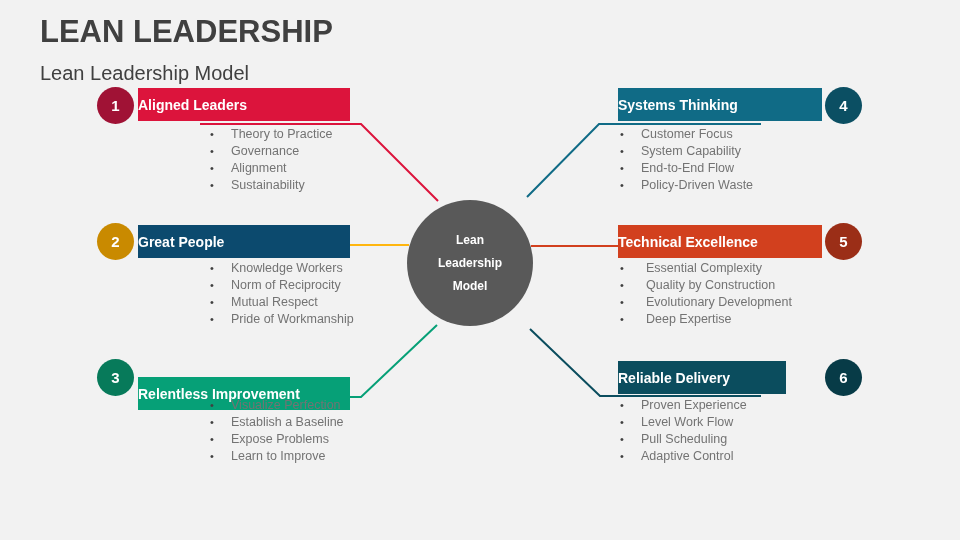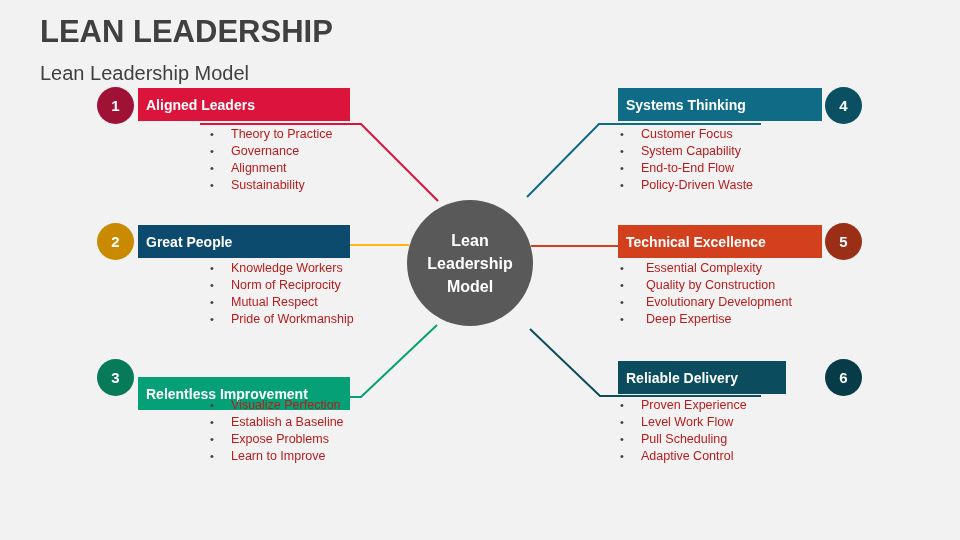--- a/index.html
+++ b/index.html
@@ -2,27 +2,27 @@
 <html><head>
 <meta charset="utf-8">
 <style>
   html, body { margin:0; padding:0; }
   body { width:960px; height:540px; background:#f2f2f2; position:relative; overflow:hidden;
          font-family:"Liberation Sans", "DejaVu Sans", sans-serif; }
   .title { position:absolute; left:40px; top:14px; font-size:31px; font-weight:bold; color:#404040; letter-spacing:0px;text-align:right; }
   .subtitle { position:absolute; left:40px; top:62px; font-size:20px; color:#404040; }
   svg.lines { position:absolute; left:0; top:0; }
   .hub { position:absolute; left:407px; top:200px; width:126px; height:126px; border-radius:50%;
-         background:#595959; color:#fff; font-weight:bold; font-size:16px; line-height:23px;
+         background:#595959; color:#fff; font-weight:bold; font-size:12px; line-height:23px;
          display:flex; align-items:center; justify-content:center; text-align:center; white-space:pre-line; }
   .box { position:absolute; height:33px; color:#fff; font-weight:bold; font-size:14px;
-         display:flex; align-items:center; padding-left:8px; box-sizing:border-box; }
+         display:flex; align-items:center; box-sizing:border-box; }
   .num { position:absolute; width:37px; height:37px; border-radius:50%; color:#fff; font-weight:bold; font-size:15px;
          display:flex; align-items:center; justify-content:center; }
-  ul.items { position:absolute; margin:0; padding:0; list-style:none; font-size:12.5px; color:#b91c1c; }
+  ul.items { position:absolute; margin:0; padding:0; list-style:none; font-size:12.5px; color:#737373; }
   ul.items li { height:17px; line-height:17px; position:relative; padding-left:21px; white-space:nowrap; }
   ul.items li::before { content:"•"; position:absolute; left:0; top:0; font-size:11px; color:#404040; }
   ul.items.wide li { padding-left:26px; }
 </style>
 </head>
 <body>
 
 <div class="title">LEAN LEADERSHIP</div>
 <div class="subtitle">Lean Leadership Model</div>
 

